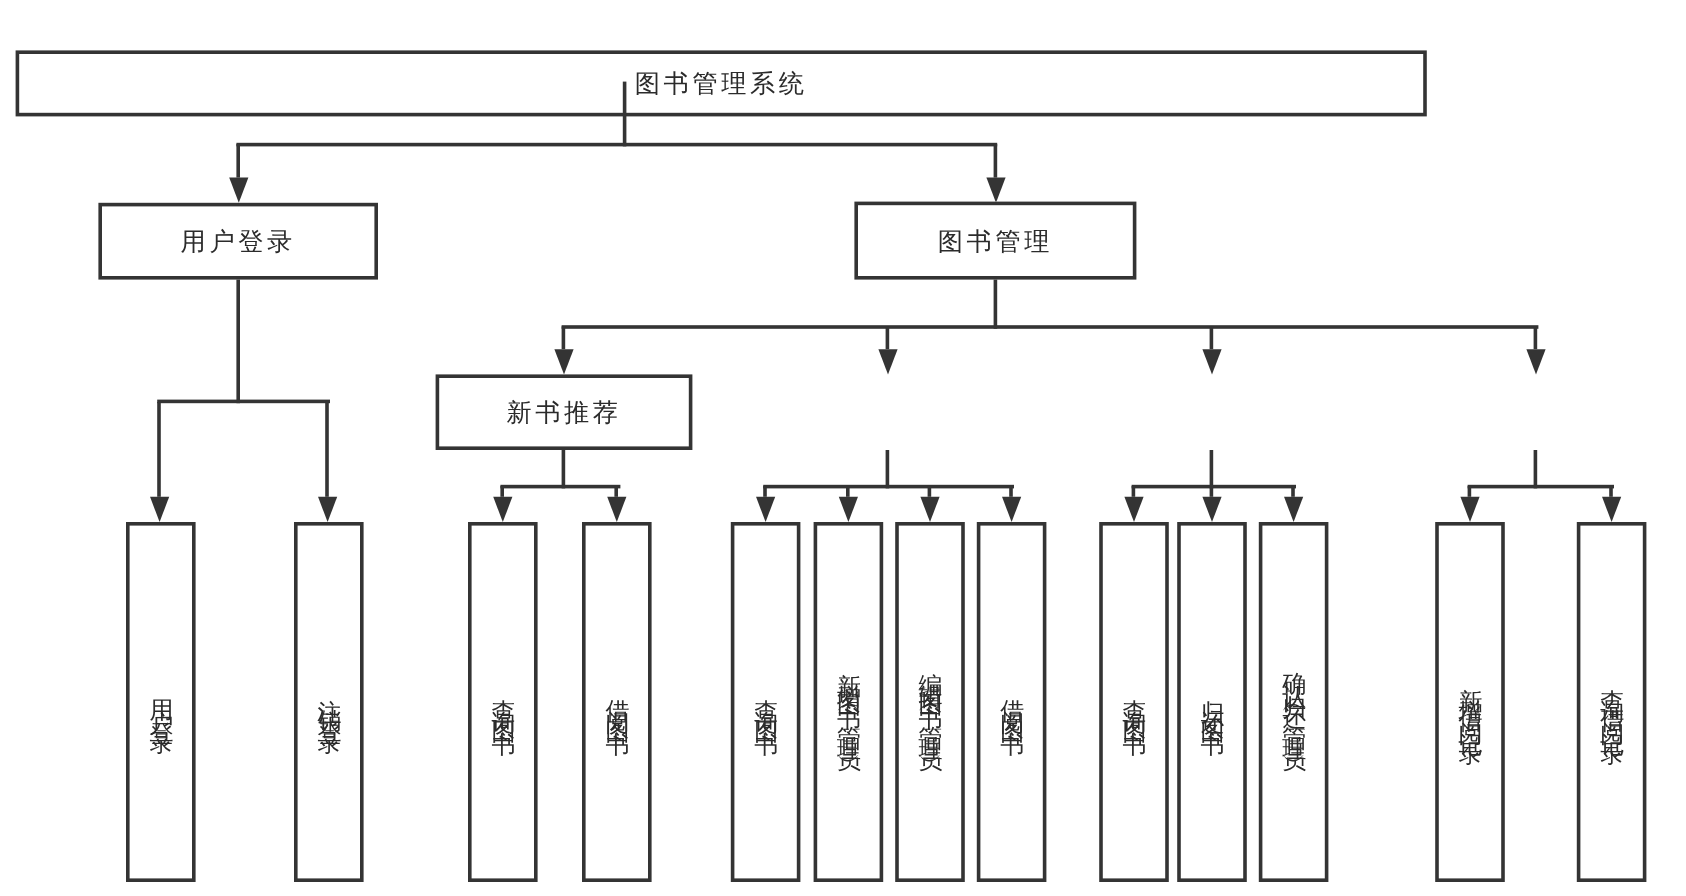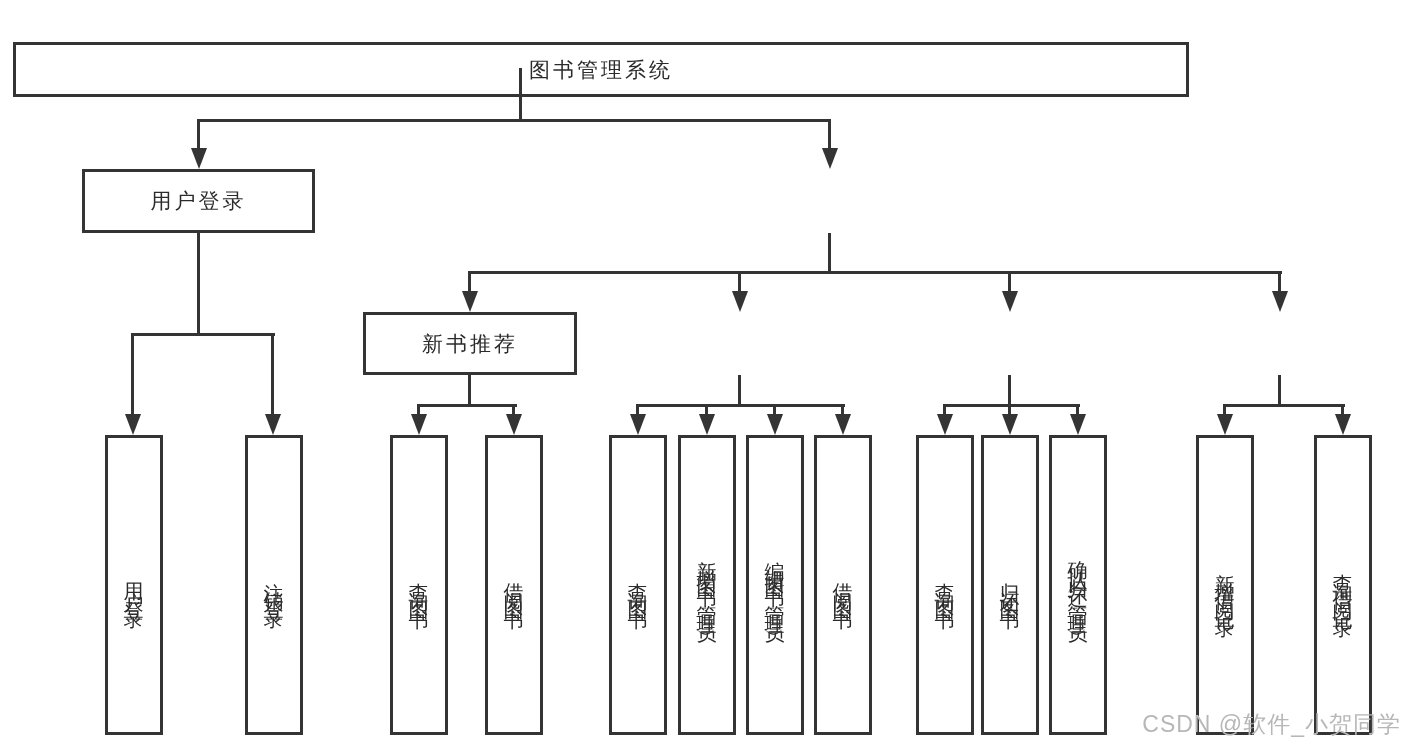--- a/index.html
+++ b/index.html
@@ -40,20 +40,23 @@
 
   <div class="vline" style="left:519px;top:68px;height:54px;"></div>
   <div class="hline" style="left:197px;top:119px;width:634px;"></div>
   <div class="vline" style="left:197px;top:120px;height:28px;"></div>
   <div class="arrow" style="left:191px;top:148px;"></div>
   <div class="vline" style="left:828px;top:120px;height:28px;"></div>
   <div class="arrow" style="left:822px;top:148px;"></div>
 
   <div class="box" style="left:82px;top:169px;width:233px;height:64px;">
     <span>用户登录</span>
+  </div>
+  <div class="box" style="left:712px;top:168px;width:235px;height:65px;">
+    <span>图书管理</span>
   </div>
 
   <div class="vline" style="left:197px;top:233px;height:103px;"></div>
   <div class="hline" style="left:131px;top:333px;width:144px;"></div>
   <div class="vline" style="left:131px;top:335px;height:79px;"></div>
   <div class="arrow" style="left:125px;top:414px;"></div>
   <div class="vline" style="left:271px;top:335px;height:79px;"></div>
   <div class="arrow" style="left:265px;top:414px;"></div>
 
   <div class="vline" style="left:828px;top:233px;height:41px;"></div>
@@ -142,15 +145,14 @@
     <span class="vtext">确认归还（管理员）</span>
   </div>
 
   <div class="box leaf" style="left:1196px;top:435px;width:58px;height:300px;">
     <span class="vtext">新增借阅记录</span>
   </div>
   <div class="box leaf" style="left:1314px;top:435px;width:58px;height:300px;">
     <span class="vtext">查询借阅记录</span>
   </div>
 
-  <div class="watermark">CSDN @软件_小贺同学</div>
 
 </div>
 
 </body></html>

